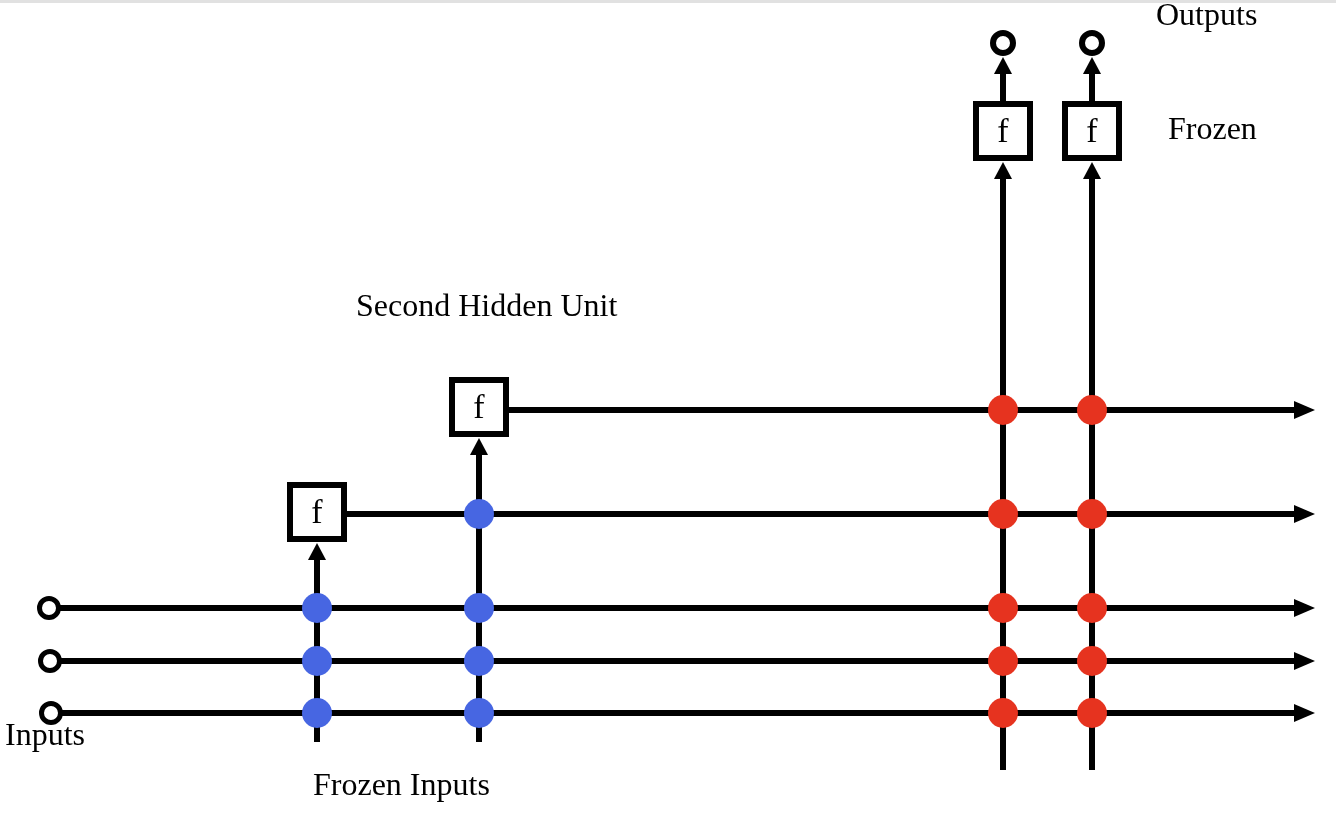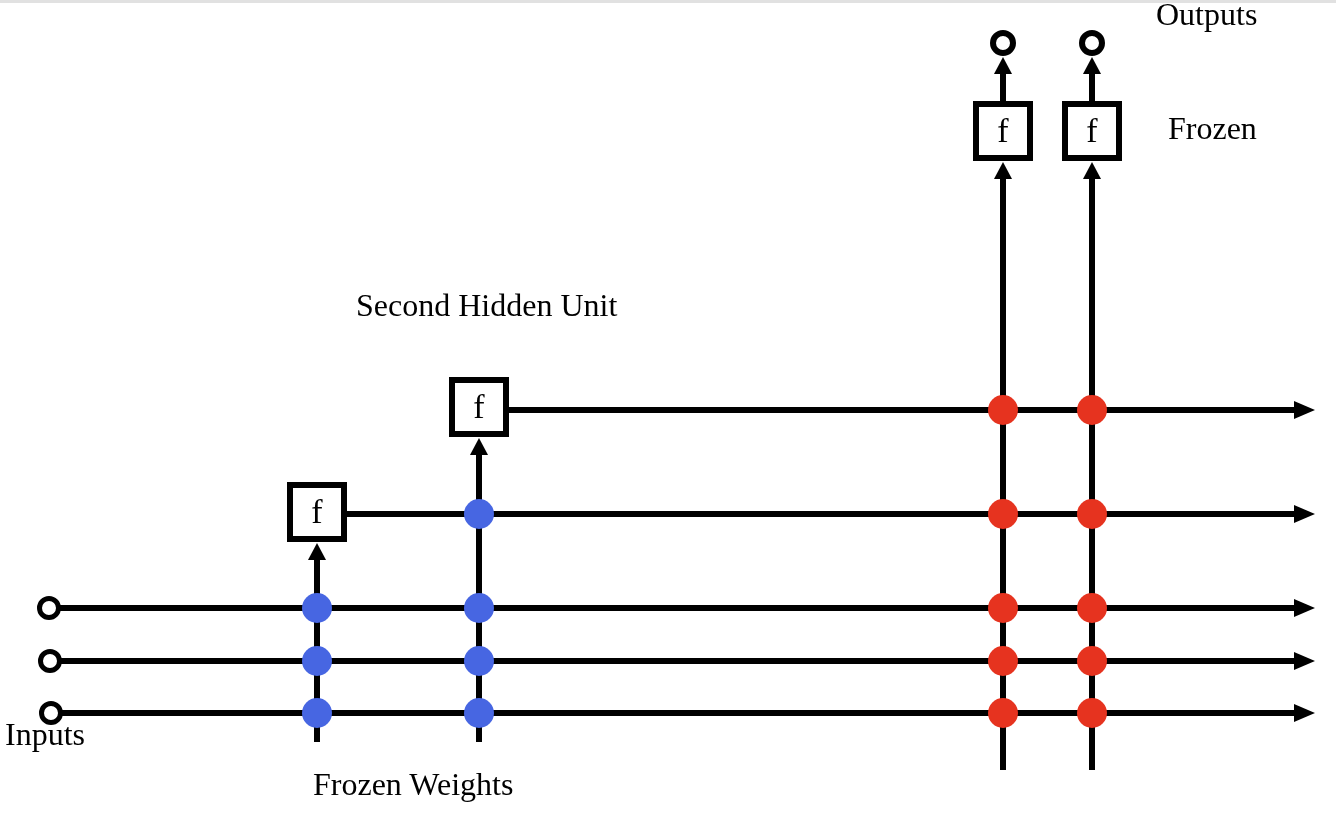--- a/index.html
+++ b/index.html
@@ -98,15 +98,15 @@
   <div class="fbox" style="left:1062px;top:101px;">
     <span>f</span>
   </div>
 
   <div class="label" style="left:1156px;top:-8px;">Outputs</div>
   <div class="label" style="left:1168px;top:106px;">Frozen</div>
   <div class="label" style="left:356px;top:283px;">Second Hidden Unit</div>
   <div class="label" style="left:1148px;top:276px;">
   </div>
   <div class="label" style="left:5px;top:712px;">Inputs</div>
-  <div class="label" style="left:313px;top:762px;">Frozen Weights</div>
+  <div class="label" style="left:313px;top:762px;">Frozen Inputs</div>
 
 </div>
 
 </body></html>

